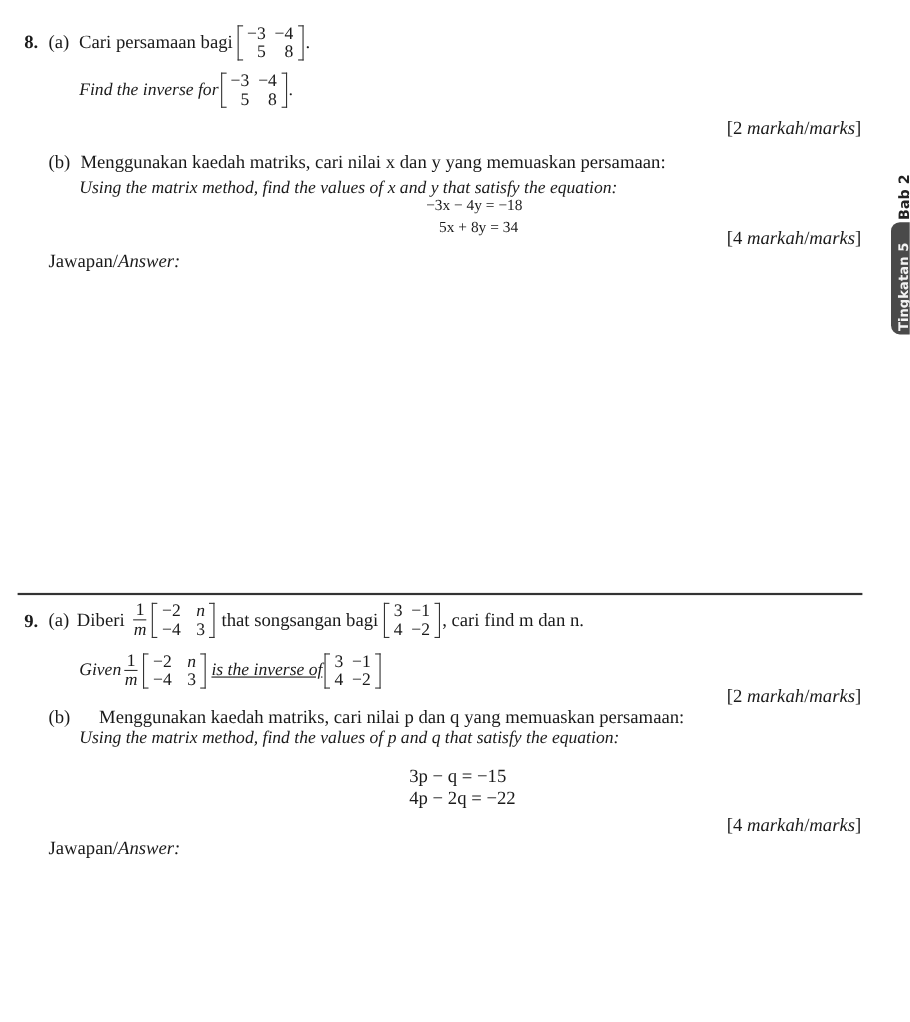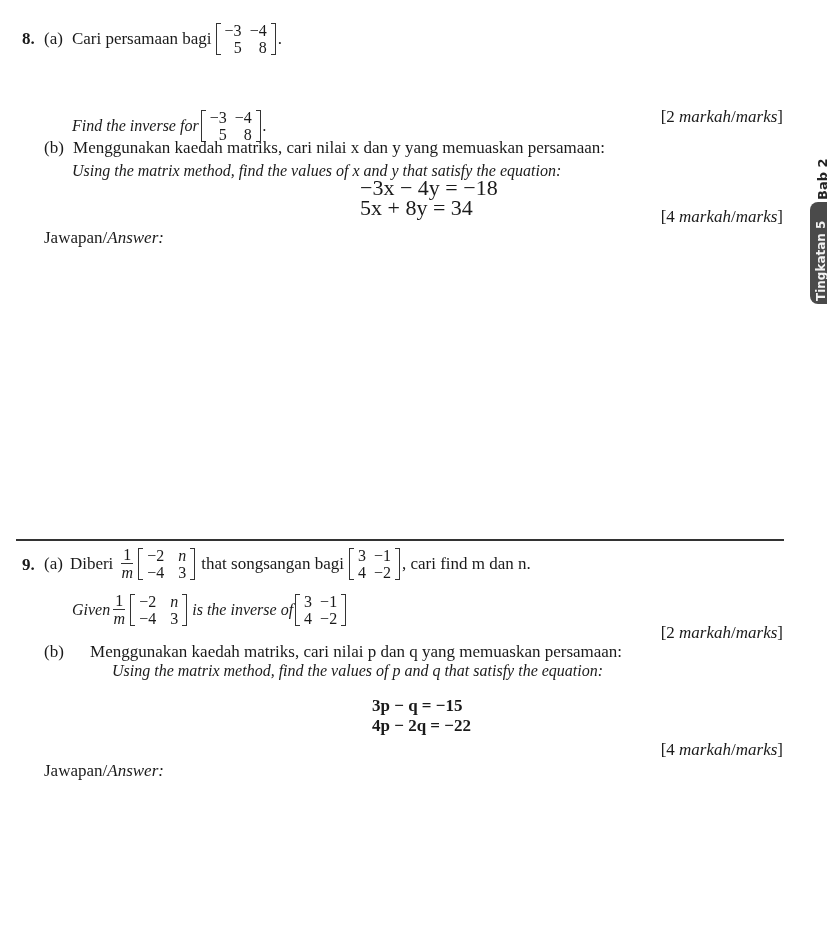--- a/index.html
+++ b/index.html
@@ -28,21 +28,21 @@
   .mat td { padding: 0 4px; text-align: right; }
   .mat td.var { font-style: italic; }
 
   .frac {
     display: inline-flex; flex-direction: column; align-items: center;
     vertical-align: middle; font-size: 16px; line-height: 17px; margin: 0 3px;
   }
   .frac .num { border-bottom: 1.2px solid #333; padding: 0 2px; font-style: normal; }
   .frac .den { font-style: italic; }
 
-  .eq { font-size: 22px; line-height: 20px; text-align: center; }
+  .eq { font-size: 14px; line-height: 20px; text-align: right; }
 
   .sep { position: absolute; left: 16px; top: 539px; width: 768px; height: 1.5px; background: #333; }
 
   .tab {
     position: absolute; left: 806px; top: 154px; width: 24px; height: 150px;
   }
   .tab .dark {
     position: absolute; left: 4px; top: 48px; width: 22px; height: 102px;
     background: #4a4a4a; border-radius: 8px 0 0 8px;
   }
@@ -70,21 +70,21 @@
             </tr>
         <tr>
               <td>5</td>
               <td>8</td>
             </tr>
       </tbody>
         </table>
     </span>
     <span>.</span>
   </div>
-  <div class="abs it small" style="left:72px; top:65px; display:flex; align-items:center;margin-top:44px;">
+  <div class="abs it small" style="left:72px; top:65px; display:flex; align-items:center;">
     <span>Find the inverse for</span>
     <span class="mat">
       <table>
         <tbody>
             <tr>
               <td>−3</td>
               <td>−4</td>
             </tr>
         <tr>
               <td>5</td>
@@ -172,21 +172,21 @@
               <td>−2</td>
               <td class="var" style="padding-left:10px;">n</td>
             </tr>
         <tr>
               <td>−4</td>
               <td style="padding-left:10px;">3</td>
             </tr>
       </tbody>
         </table>
     </span>
-    <span style="margin-left:3px;">is the inverse of</span>
+    <span style="margin-left:3px;text-decoration:underline;">is the inverse of</span>
     <span class="mat">
       <table>
         <tbody>
             <tr>
               <td>3</td>
               <td>−1</td>
             </tr>
         <tr>
               <td>4</td>
               <td>−2</td>
@@ -196,22 +196,22 @@
     </span>
   </div>
   <div class="abs" style="right:44px; top:623px;">
     <span>[2 </span><span class="it">markah</span><span>/</span><span class="it">marks</span><span>]</span>
   </div>
 
   <div class="abs" style="left:44px; top:642px;">
     <span>(b)</span>
     <span style="margin-left:22px;">Menggunakan kaedah matriks, cari nilai p dan q yang memuaskan persamaan:</span>
   </div>
-  <div class="abs it small" style="left:72px; top:662px;margin-left:40px;">Using the matrix method, find the values of p and q that satisfy the equation:</div>
-  <div class="abs" style="left:372px; top:696px; font-size:17px; line-height:20px;font-weight:bold;">
+  <div class="abs it small" style="left:72px; top:662px;">Using the matrix method, find the values of p and q that satisfy the equation:</div>
+  <div class="abs" style="left:372px; top:696px; font-size:17px; line-height:20px;">
     <div>3p − q = −15</div>
     <div>4p − 2q = −22</div>
   </div>
   <div class="abs" style="right:44px; top:740px;">
     <span>[4 </span><span class="it">markah</span><span>/</span><span class="it">marks</span><span>]</span>
   </div>
   <div class="abs" style="left:44px; top:761px;">
     <span>Jawapan/</span><span class="it">Answer:</span>
   </div>
   <div class="abs" style="left:44px; top:785px; width:740px; height:140px;"></div>

